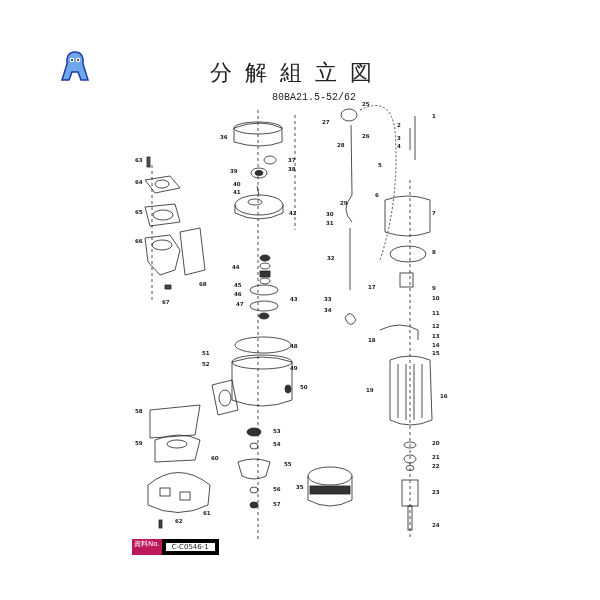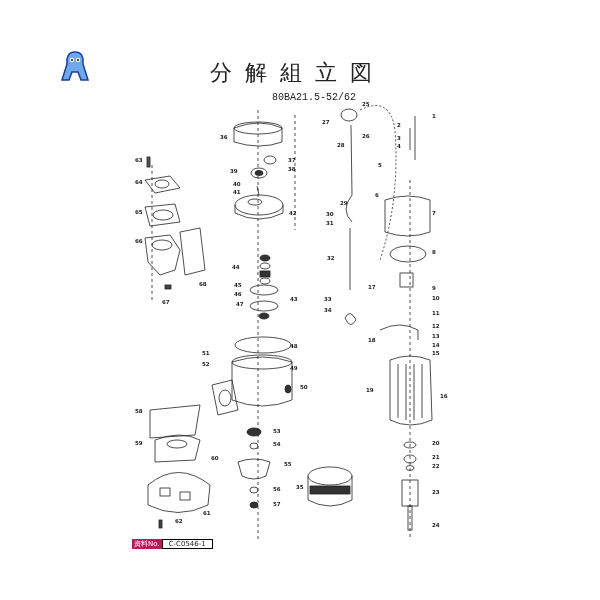--- a/index.html
+++ b/index.html
@@ -6,21 +6,21 @@
   body { width:600px; height:600px; position:relative; overflow:hidden; font-family:"DejaVu Sans", sans-serif; }
   .logo { position:absolute; left:60px; top:50px; height:34px; display:flex; align-items:center; }
   .logo-text { font-family:"Liberation Sans", sans-serif; font-weight:bold; font-size:28px; color:#1e3aa8; letter-spacing:-0.5px; line-height:1; transform:scaleX(0.92); transform-origin:left; }
   .logo-sub { position:absolute; left:72px; top:-2px; font-size:7px; color:#1e3aa8; font-weight:bold; }
   .title { position:absolute; left:210px; top:58px; font-size:22px; letter-spacing:13px; color:#222; font-family:Liberation Sans, sans-serif; }
   .model { position:absolute; left:272px; top:92px; font-size:10px; color:#222; font-family:Liberation Mono, monospace; }
   .diagram { position:absolute; left:0; top:0; width:600px; height:600px; }
   .lbl { font-size:5.5px; fill:#222; font-family:"DejaVu Sans", sans-serif; font-weight:bold; }
   .docno { position:absolute; left:132px; top:539px; display:flex; font-size:7px; font-family:"DejaVu Sans", sans-serif; }
   .docno .k { background:#be185d; color:#fff; padding:0 2px; }
-  .docno .v { border:1px solid #000000; padding:0 6px; color:#222; }
+  .docno .v { border:4px solid #000000; padding:0 6px; color:#222; }
 </style>
 </head>
 <body>
 
 <div class="logo">
   <svg width="30" height="34" viewBox="0 0 30 34">
     <path d="M15 2 C8 2 6 8 7 14 L2 30 L9 30 L12 22 L18 22 L21 30 L28 30 L23 14 C24 8 22 2 15 2Z" fill="#6fa8e8" stroke="#1e3aa8" stroke-width="1.5"></path>
     <circle cx="12" cy="10" r="2.2" fill="#fff"></circle>
       <circle cx="18" cy="10" r="2.2" fill="#fff"></circle>
     <circle cx="12" cy="10" r="1" fill="#111"></circle>

